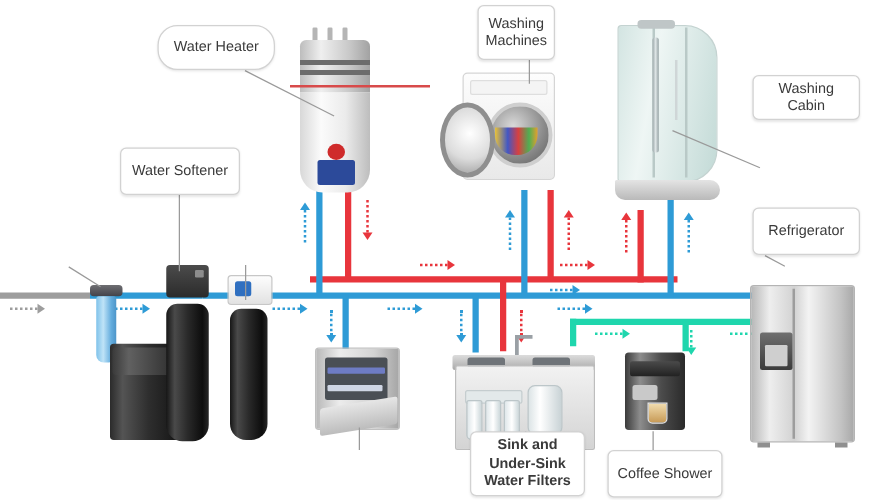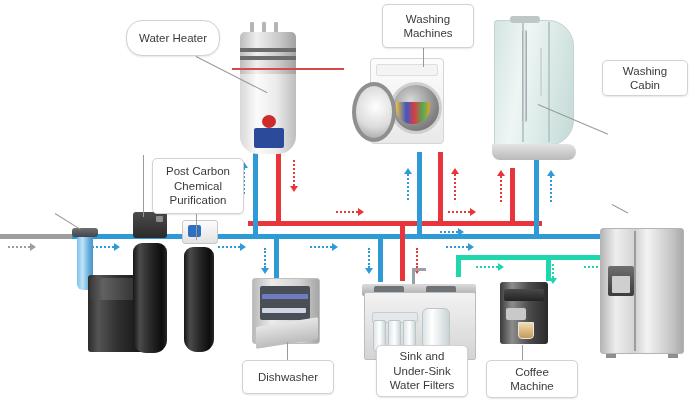--- a/index.html
+++ b/index.html
@@ -362,28 +362,28 @@
     <div class="split"></div>
     <div class="disp">
       <div class="in"></div>
     </div>
     <div class="foot" style="left:6px;"></div>
     <div class="foot" style="right:6px;"></div>
   </div>
 
   <div class="label" style="left:126px;top:20px;width:94px;height:36px;border-radius:16px;">Water Heater</div>
 
-  <div class="label" style="left:382px;top:4px;width:92px;height:44px;">Washing Machines</div>
+  <div class="label" style="left:382px;top:4px;width:62px;height:44px;">Washing Machines</div>
 
   <div class="label" style="left:602px;top:60px;width:86px;height:36px;">Washing Cabin</div>
 
-
-
-  <div class="label" style="left:152px;top:158px;width:92px;height:56px;">Post Carbon Chemical Purification</div>
-
-
-  <div class="label" style="left:242px;top:360px;width:92px;height:34px;">Dishwasher</div>
-
-  <div class="label" style="left:376px;top:345px;width:92px;height:52px;">Sink and Under-Sink Water Filters</div>
-
-  <div class="label" style="left:486px;top:360px;width:92px;height:38px;">Coffee Machine</div>
+  <div class="label" style="left:96px;top:118px;width:96px;height:38px;">Water Softener</div>
+
+
+
+  <div class="label" style="left:602px;top:166px;width:86px;height:38px;">Refrigerator</div>
+
+
+  <div class="label" style="left:376px;top:345px;width:92px;height:52px;font-weight:bold;">Sink and Under-Sink Water Filters</div>
+
+  <div class="label" style="left:486px;top:360px;width:92px;height:38px;">Coffee Shower</div>
 
 </div>
 
 </body></html>

